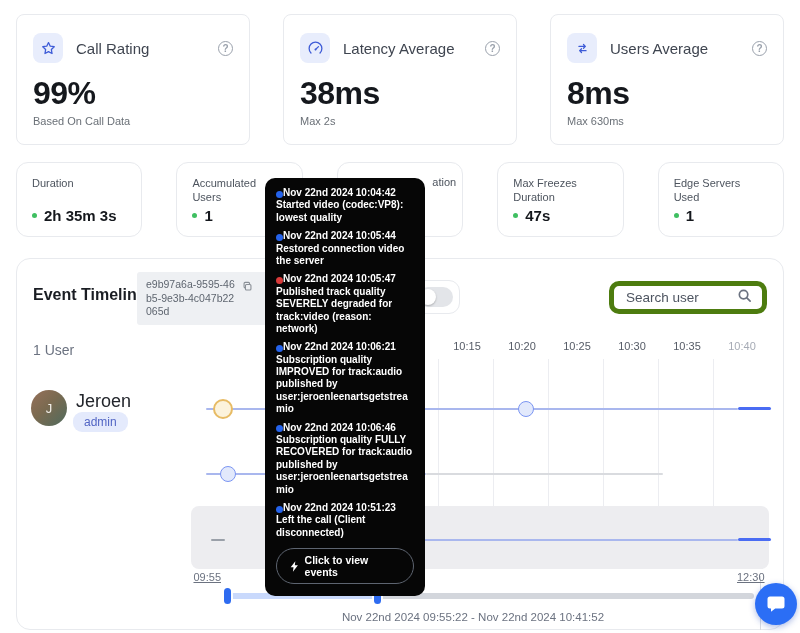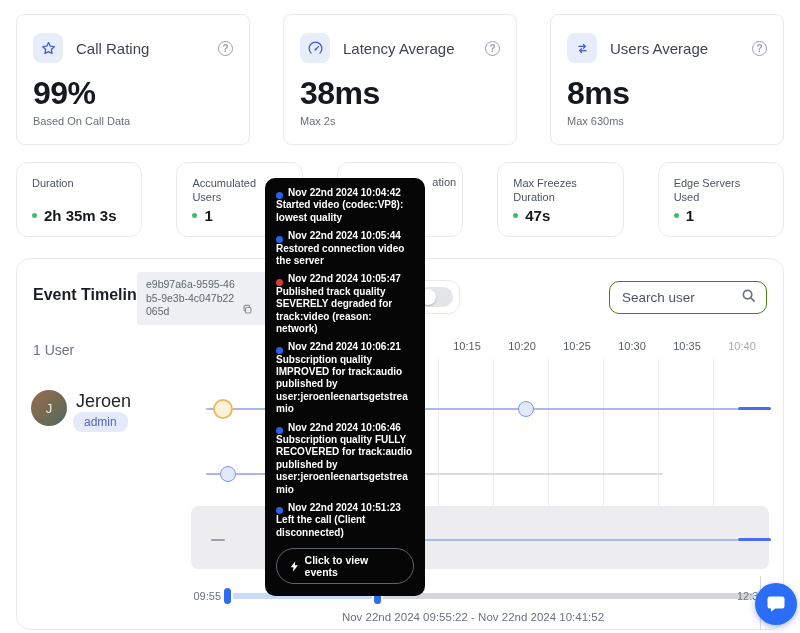--- a/index.html
+++ b/index.html
@@ -46,35 +46,35 @@
   .sc-frag { position:absolute; top:13px; right:6px; font-size:11px; color:#4d545e; font-weight:500; }
 
   
   .panel {
     position:relative; margin-top:21px; height:372px; background:#fff;
     border:1px solid #e8eaee; border-radius:14px;
   }
   .panel-title { position:absolute; left:16px; top:27px; font-size:16px; font-weight:700; color:#1a1d23; }
   .id-pill {
     position:absolute; left:120px; top:13px; width:144px; background:#eef0f3;
-    border-radius:3px; padding:6px 9px; display:flex; align-items:flex-end; gap:4px; cursor:pointer;
+    border-radius:3px; padding:6px 9px; display:flex; align-items:flex-start; gap:4px; cursor:pointer;
   }
   .id-text { font-size:10.5px; color:#5f6670; line-height:1.3; word-break:break-all; width:92px; }
   .copy-ic svg { width:11px; height:11px; stroke:#8a9097; fill:none; stroke-width:1.6; }
   .toggle-box {
     position:absolute; left:394px; top:21px; width:49px; height:34px;
     background:#fff; border:1px solid #e8eaee; border-radius:11px;
     display:flex; align-items:center; justify-content:center;
   }
   .toggle { width:35px; height:20px; background:#e3e5e9; border-radius:10px; position:relative; cursor:pointer; }
   .knob { position:absolute; left:2px; top:2px; width:16px; height:16px; background:#fff; border-radius:50%;
           box-shadow:0 1px 2px rgba(0,0,0,.25); }
   .search-box {
     position:absolute; left:592px; top:22px; width:158px; height:33px;
-    border:1px solid #4d7c0f; border-radius:10px; display:flex; align-items:center; padding:0 10px 0 12px; background:#fff;
+    border:5px solid #4d7c0f; border-radius:10px; display:flex; align-items:center; padding:0 10px 0 12px; background:#fff;
   }
   .search-box input { border:none; outline:none; flex:1; font-size:13.5px; color:#3b4048; font-family:inherit; min-width:0; background:transparent; }
   .search-box input::placeholder { color:#4d5460; opacity:1; }
   .search-ic svg { width:15px; height:15px; stroke:#6b7280; fill:none; stroke-width:1.8; }
   .users-count { position:absolute; left:16px; top:83px; font-size:14px; color:#6b7280; }
 
   .axis-label { position:absolute; top:81px; width:40px; text-align:center; font-size:11px; color:#555b66;margin-left:28px; }
   .axis-label.dim { color:#a6abb5; }
   .gridlines {
     position:absolute; left:256px; top:100px; width:442px; height:210px;
@@ -98,36 +98,36 @@
   .tl-dash { position:absolute; height:2px; background:#9aa0a9; border-radius:1px; }
   .marker { position:absolute; border-radius:50%; cursor:pointer; }
   .m-yellow { width:20px; height:20px; background:#fcf3dc; border:2px solid #e7bb64; }
   .m-blue   { width:16px; height:16px; background:#e2e9fc; border:1.5px solid #7b95f2; }
   .m-blue.lg{ width:18px; height:18px; }
   .m-red    { width:22px; height:22px; background:rgba(247,217,215,.78); border:1.5px solid #db8080; }
   .band { position:absolute; left:174px; top:247px; width:578px; height:63px; background:#ededf0; border-radius:8px; }
   .end-tick { position:absolute; left:743px; top:317px; width:1px; height:54px; background:#d9dbe0; }
 
   
-  .slider-label { position:absolute; top:331px; font-size:11px; color:#6b7280; }
+  .slider-label { position:absolute; top:312px; font-size:11px; color:#6b7280;text-decoration:underline; }
   .track { position:absolute; left:211px; top:334px; width:526px; height:6px; background:#d3d6dc; border-radius:3px; }
   .track-sel { position:absolute; left:211px; top:334px; width:150px; height:6px; background:#c9d9fc; border-radius:3px; }
   .handle {
     position:absolute; top:329px; width:7px; height:16px; background:#2e6bf0; border-radius:4px;
     box-shadow:0 0 0 2px rgba(255,255,255,.9); cursor:grab;
   }
   .range-text { position:absolute; left:226px; top:352px; width:460px; text-align:center; font-size:11.5px; color:#6b7280; }
 
   
   .tooltip {
     position:absolute; left:265px; top:178px; width:160px; z-index:40;
     background:#060606; border-radius:10px; padding:9px 11px 10px; color:#fff;
   }
   .evt { margin-bottom:6px; font-size:10px; line-height:1.24; font-weight:600; word-break:break-word; }
-  .evt-head { display:flex; align-items:flex-end; gap:5px; font-weight:700; }
+  .evt-head { display:flex; align-items:center; font-weight:700; }
   .dot { width:7px; height:7px; border-radius:50%; background:#2563eb; flex:0 0 auto; margin-top:2px; }
   .dot.red { background:#d93a3a; }
   .evt-btn {
     margin:9px auto 2px; width:fit-content; display:flex; align-items:center; gap:6px;
     border:1.5px solid #5d6470; border-radius:999px; padding:5px 13px; cursor:pointer;
     font-size:10.5px; font-weight:700; color:#fff;
   }
   .evt-btn svg { width:9px; height:11px; fill:#fff; }
 
   

